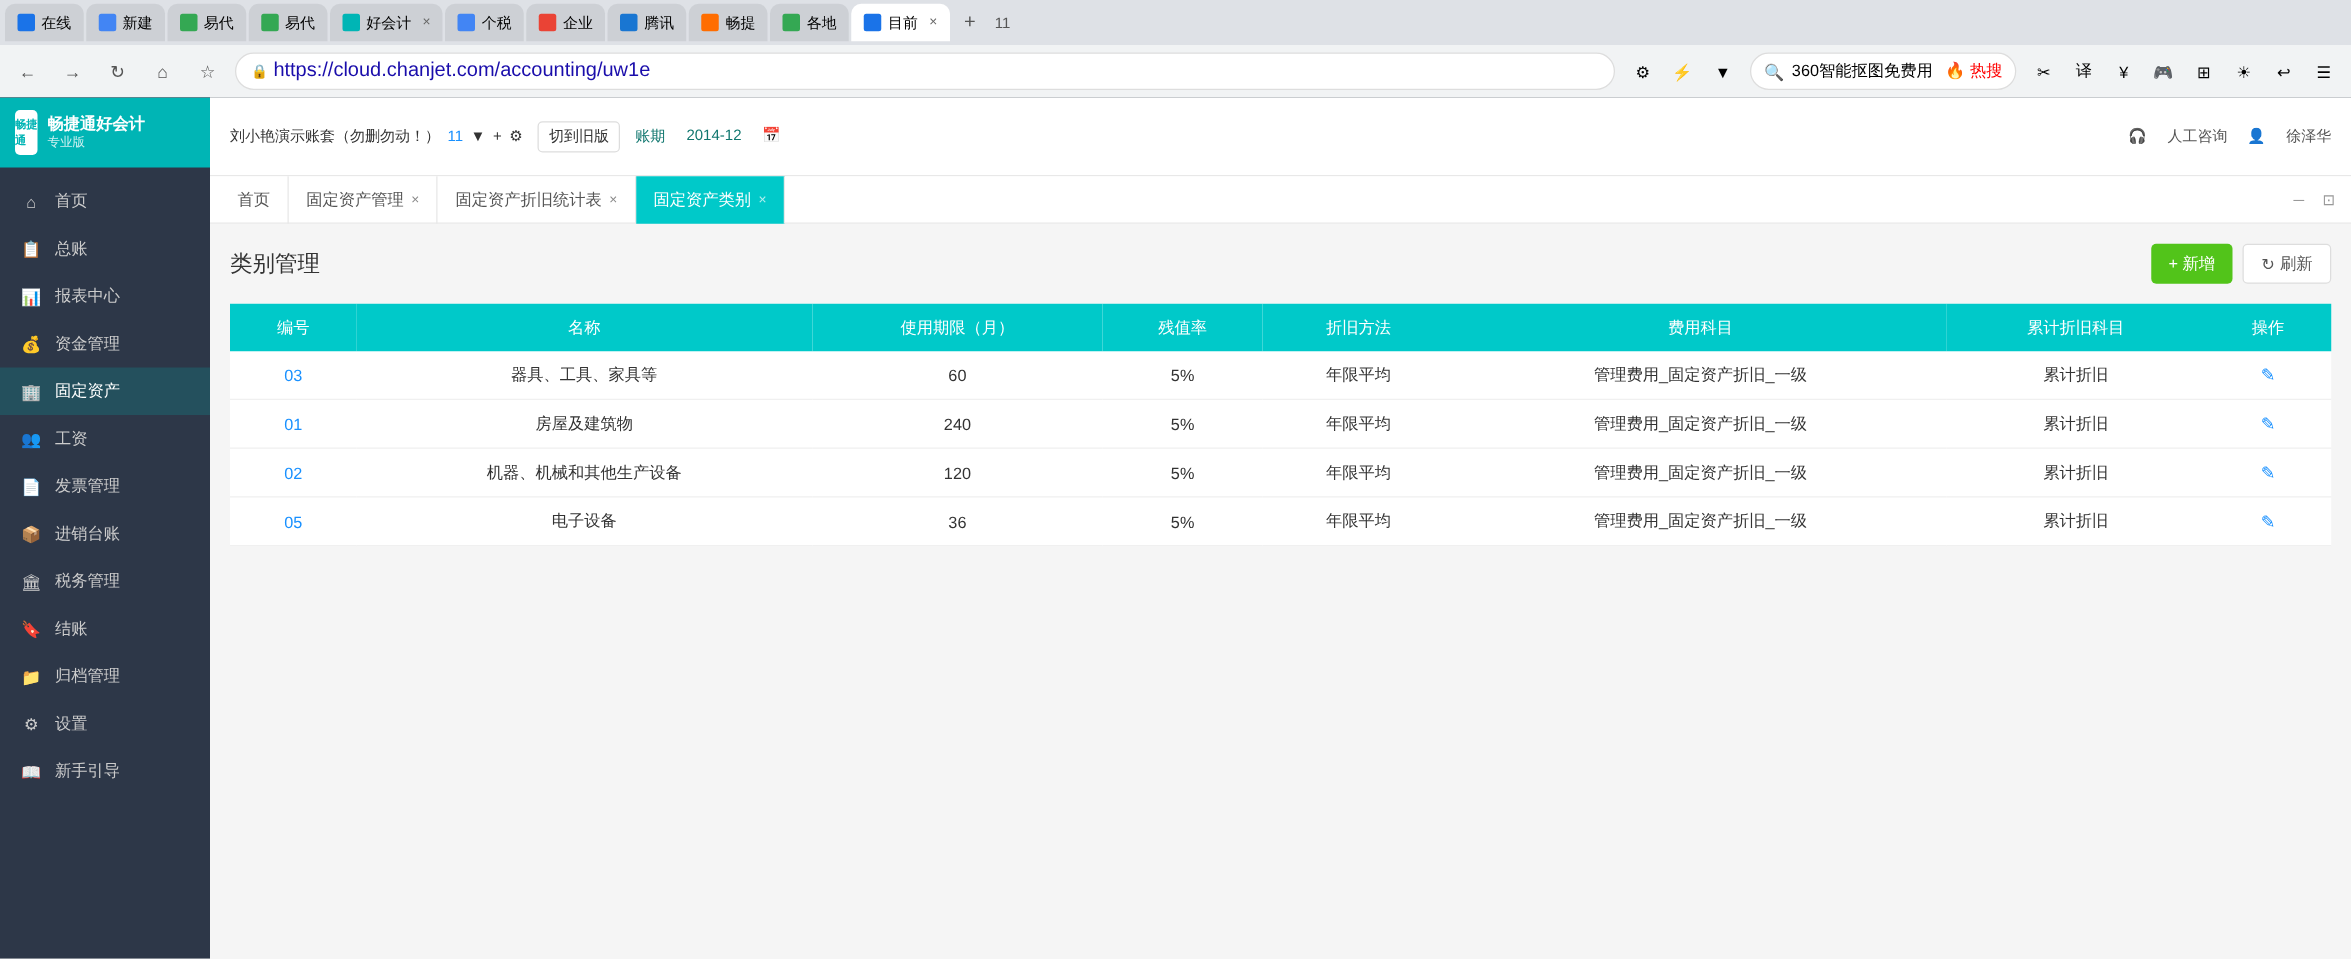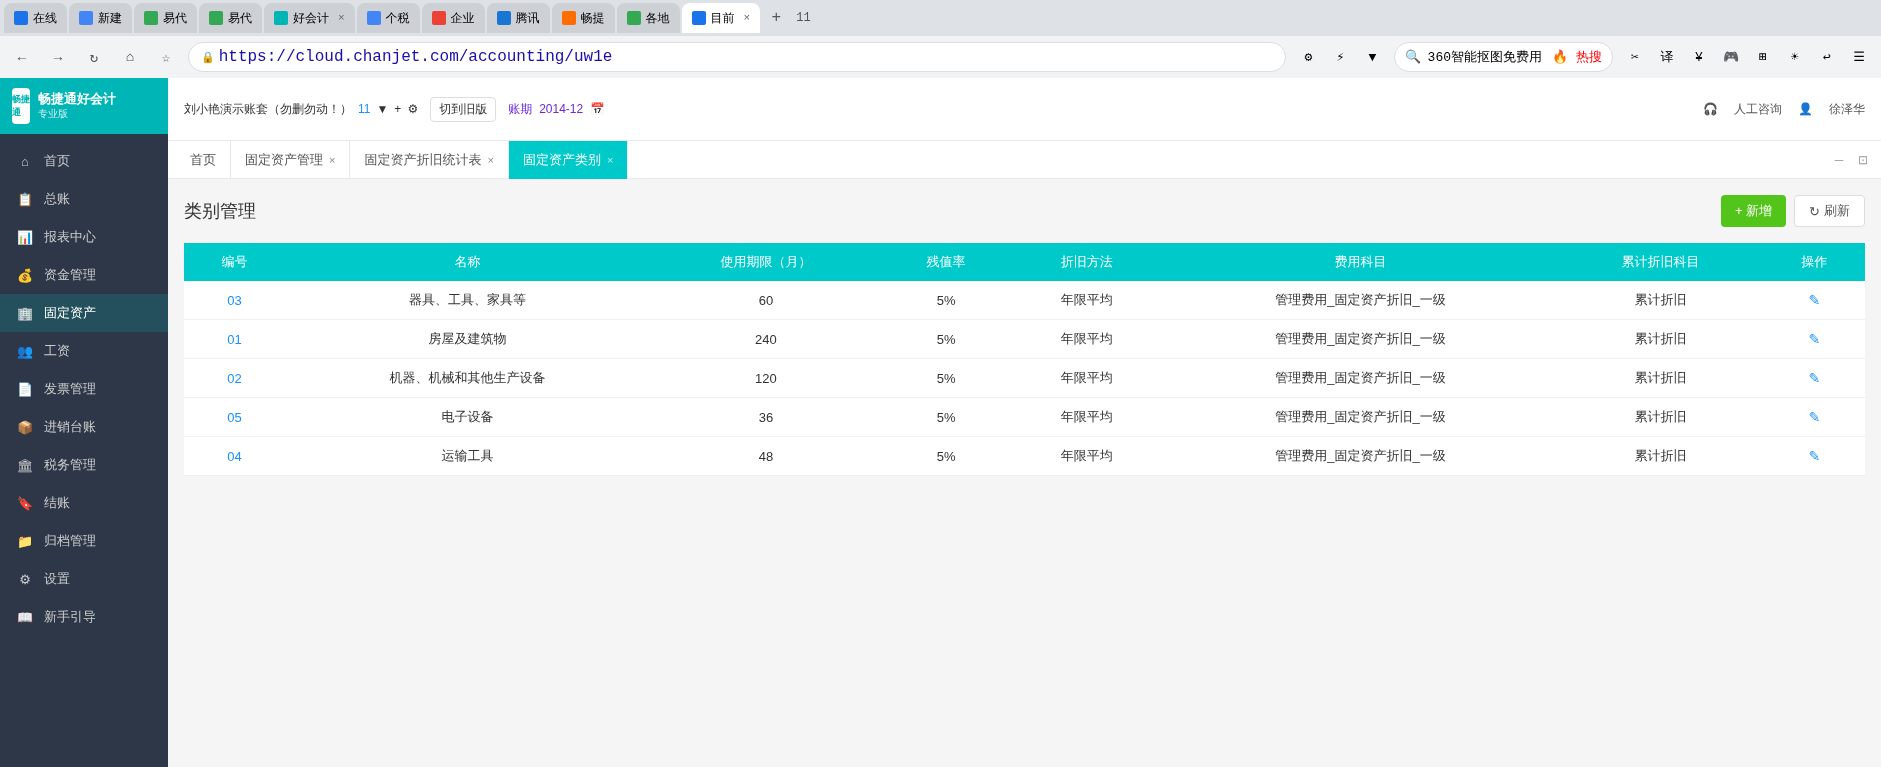--- a/index.html
+++ b/index.html
@@ -1,19 +1,19 @@
 <!DOCTYPE html>
 <html><head>
   <meta charset="utf-8">
   <style>
     * { margin: 0; padding: 0; box-sizing: border-box; }
     body { font-family: 'Microsoft YaHei', Arial, sans-serif; font-size: 13px; background: #f5f5f5; overflow: hidden; }
 
     
-    .browser-chrome { background: #0f172a; width: 100%; font-family: Liberation Mono, monospace; }
+    .browser-chrome { background: #0f172a; width: 100%; }
     .tab-bar { display: flex; align-items: center; height: 36px; background: #dee1e6; padding: 0 4px; gap: 2px; overflow: hidden; }
     .browser-tab { display: flex; align-items: center; height: 30px; padding: 0 10px; border-radius: 8px 8px 0 0; font-size: 12px; gap: 5px; white-space: nowrap; cursor: pointer; max-width: 160px; }
     .browser-tab.active { background: #fff; }
     .browser-tab.inactive { background: #cdd0d5; }
     .browser-tab .favicon { width: 14px; height: 14px; border-radius: 2px; flex-shrink: 0; }
     .browser-tab .tab-title { overflow: hidden; text-overflow: ellipsis; }
     .browser-tab .close-btn { font-size: 11px; color: #666; margin-left: 4px; flex-shrink: 0; }
     .tab-new-btn { width: 28px; height: 28px; display: flex; align-items: center; justify-content: center; border-radius: 50%; cursor: pointer; font-size: 16px; color: #555; }
 
     .address-bar-row { display: flex; align-items: center; height: 42px; background: #f1f3f4; padding: 0 8px; gap: 8px; }
@@ -35,21 +35,21 @@
     .logo-sub { font-size: 10px; color: rgba(255,255,255,0.8); }
 
     .sidebar-menu { flex: 1; overflow-y: auto; padding: 8px 0; }
     .sidebar-item { display: flex; align-items: center; gap: 10px; padding: 10px 16px; cursor: pointer; color: #ccc; font-size: 13px; }
     .sidebar-item.active { background: rgba(0,181,181,0.2); color: #fff; }
     .sidebar-item .s-icon { width: 18px; text-align: center; flex-shrink: 0; }
 
     
     .header-bar { display: flex; align-items: center; height: 63px; background: #fff; border-bottom: 1px solid #e8e8e8; padding: 0 16px; gap: 12px; }
     .user-info { font-size: 12px; color: #333; display: flex; align-items: center; gap: 6px; }
-    .period-info { display: flex; align-items: center; gap: 7px; font-size: 12px; color: #6d28d9; }
+    .period-info { display: flex; gap: 17px; font-size: 12px; color: #0f766e; }
     .switch-btn { border: 1px solid #ddd; border-radius: 4px; padding: 3px 8px; font-size: 12px; cursor: pointer; color: #333; }
     .header-right { margin-left: auto; display: flex; align-items: center; gap: 16px; font-size: 12px; color: #555; }
 
     
     .page-tabs { display: flex; align-items: center; height: 38px; background: #fff; border-bottom: 1px solid #e8e8e8; padding: 0 0 0 8px; }
     .page-tab { display: flex; align-items: center; gap: 6px; padding: 0 14px; height: 38px; cursor: pointer; font-size: 13px; color: #555; border-right: 1px solid #e8e8e8; white-space: nowrap; }
     .page-tab.active { background: #00c9c9; color: #fff; border-radius: 0; }
     .page-tab .tab-close { font-size: 11px; color: inherit; opacity: 0.7; }
 
     
@@ -341,27 +341,17 @@
           <tr class="table-row">
             <td class="code">05</td>
             <td class="name">电子设备</td>
             <td>36</td>
             <td>5%</td>
             <td>年限平均</td>
             <td>管理费用_固定资产折旧_一级</td>
             <td>累计折旧</td>
             <td><span class="edit-icon-btn">✎</span></td>
           </tr>
-          <tr class="table-row">
-            <td class="code">04</td>
-            <td class="name">运输工具</td>
-            <td>48</td>
-            <td>5%</td>
-            <td>年限平均</td>
-            <td>管理费用_固定资产折旧_一级</td>
-            <td>累计折旧</td>
-            <td><span class="edit-icon-btn">✎</span></td>
-          </tr>
         </tbody>
       </table>
     </div>
   </div>
 </div>
 
 </body></html>

